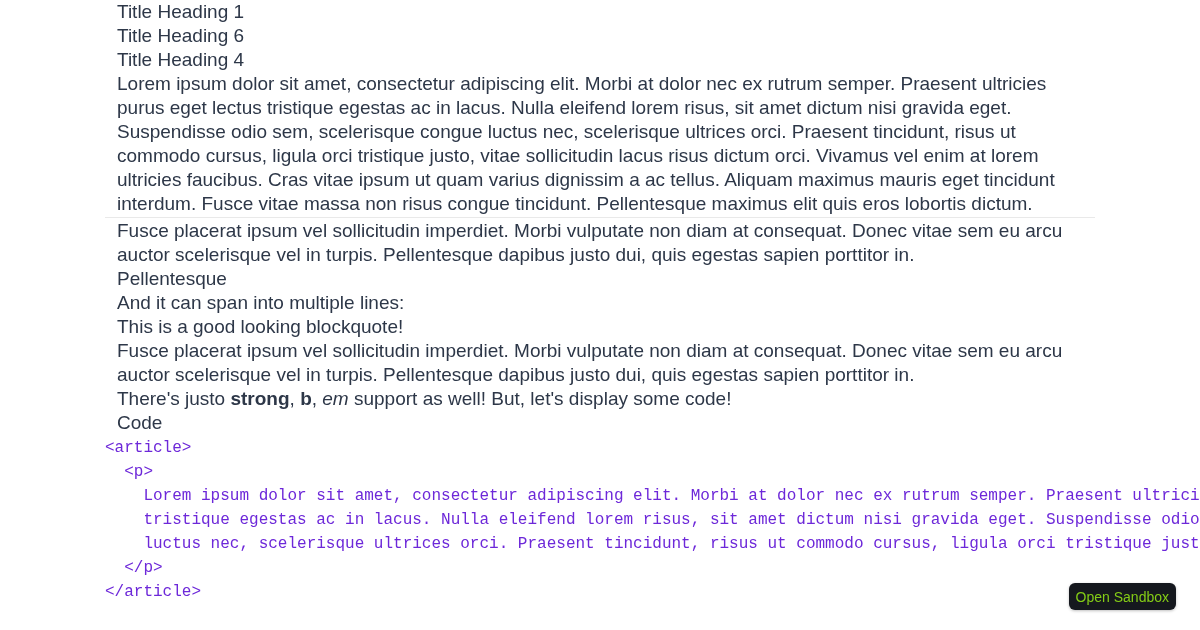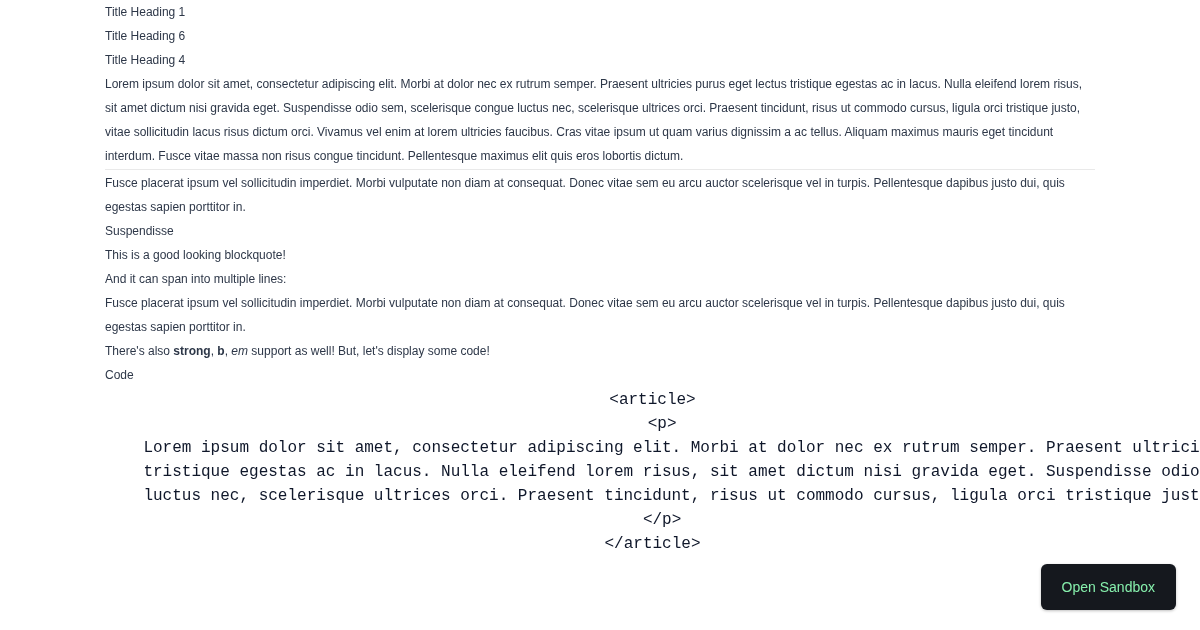--- a/index.html
+++ b/index.html
@@ -16,50 +16,50 @@
   }
   .content {
     padding-left: 105px;
     padding-top: 0px;
   }
   .prose {
     width: 990px;
   }
   .heading, .para, .label-line {
     font-weight: 400;
-    font-size: 12px;
+    font-size: 19px;
     line-height: 24px;
+    margin-left: 12px;
   }
   hr.rule {
     width: 990px;
     border: none;
     border-top: 1px solid #e9e9e9;
     margin: 1px 0 1px 0;
   }
   .inline-strong { font-weight: 700; }
   .inline-em { font-style: italic; }
   .code-block {
     margin-top: 1px;
   }
   .code-line {
     font-family: "Liberation Mono", monospace;
     font-size: 16px;
     line-height: 24px;
     white-space: pre;
-    color: #0f172a;
-    text-align: center;
+    color: #6d28d9;
   }
   .open-sandbox-btn {
     position: absolute;
     right: 24px;
     bottom: 20px;
-    height: 46px;
-    padding: 0 21px;
+    height: 27px;
+    padding: 0 7px;
     background: #15181e;
-    color: #86efac;
+    color: #84cc16;
     border: none;
     border-radius: 6px;
     font-family: "Liberation Sans", sans-serif;
     font-size: 14px;
     line-height: 29px;
     cursor: pointer;
     box-shadow: 0 1px 3px rgba(0,0,0,0.25);
     white-space: nowrap;
   }
 </style>
@@ -71,26 +71,26 @@
     <div class="heading">Title Heading 1</div>
     <div class="heading">Title Heading 6</div>
     <div class="heading">Title Heading 4</div>
 
     <p class="para">Lorem ipsum dolor sit amet, consectetur adipiscing elit. Morbi at dolor nec ex rutrum semper. Praesent ultricies purus eget lectus tristique egestas ac in lacus. Nulla eleifend lorem risus, sit amet dictum nisi gravida eget. Suspendisse odio sem, scelerisque congue luctus nec, scelerisque ultrices orci. Praesent tincidunt, risus ut commodo cursus, ligula orci tristique justo, vitae sollicitudin lacus risus dictum orci. Vivamus vel enim at lorem ultricies faucibus. Cras vitae ipsum ut quam varius dignissim a ac tellus. Aliquam maximus mauris eget tincidunt interdum. Fusce vitae massa non risus congue tincidunt. Pellentesque maximus elit quis eros lobortis dictum.</p>
 
     <hr class="rule">
 
     <p class="para">Fusce placerat ipsum vel sollicitudin imperdiet. Morbi vulputate non diam at consequat. Donec vitae sem eu arcu auctor scelerisque vel in turpis. Pellentesque dapibus justo dui, quis egestas sapien porttitor in.</p>
 
-    <div class="heading">Suspendisse</div>
+    <div class="heading">Pellentesque</div>
+    <p class="para">And it can span into multiple lines:</p>
     <p class="para">This is a good looking blockquote!</p>
-    <p class="para">And it can span into multiple lines:</p>
     <p class="para">Fusce placerat ipsum vel sollicitudin imperdiet. Morbi vulputate non diam at consequat. Donec vitae sem eu arcu auctor scelerisque vel in turpis. Pellentesque dapibus justo dui, quis egestas sapien porttitor in.</p>
 
-    <p class="para"><span>There's also </span><span class="inline-strong">strong</span><span>, </span><span class="inline-strong">b</span><span>, </span><span class="inline-em">em</span><span> support as well! But, let's display some code!</span></p>
+    <p class="para"><span>There's justo </span><span class="inline-strong">strong</span><span>, </span><span class="inline-strong">b</span><span>, </span><span class="inline-em">em</span><span> support as well! But, let's display some code!</span></p>
 
     <div class="heading">Code</div>
   </div>
 
   <div class="code-block">
     <div class="code-line">&lt;article&gt;</div>
     <div class="code-line">  &lt;p&gt;</div>
     <div class="code-line">    Lorem ipsum dolor sit amet, consectetur adipiscing elit. Morbi at dolor nec ex rutrum semper. Praesent ultricies purus eget lectus</div>
     <div class="code-line">    tristique egestas ac in lacus. Nulla eleifend lorem risus, sit amet dictum nisi gravida eget. Suspendisse odio sem, scelerisque</div>
     <div class="code-line">    luctus nec, scelerisque ultrices orci. Praesent tincidunt, risus ut commodo cursus, ligula orci tristique justo, vitae</div>

